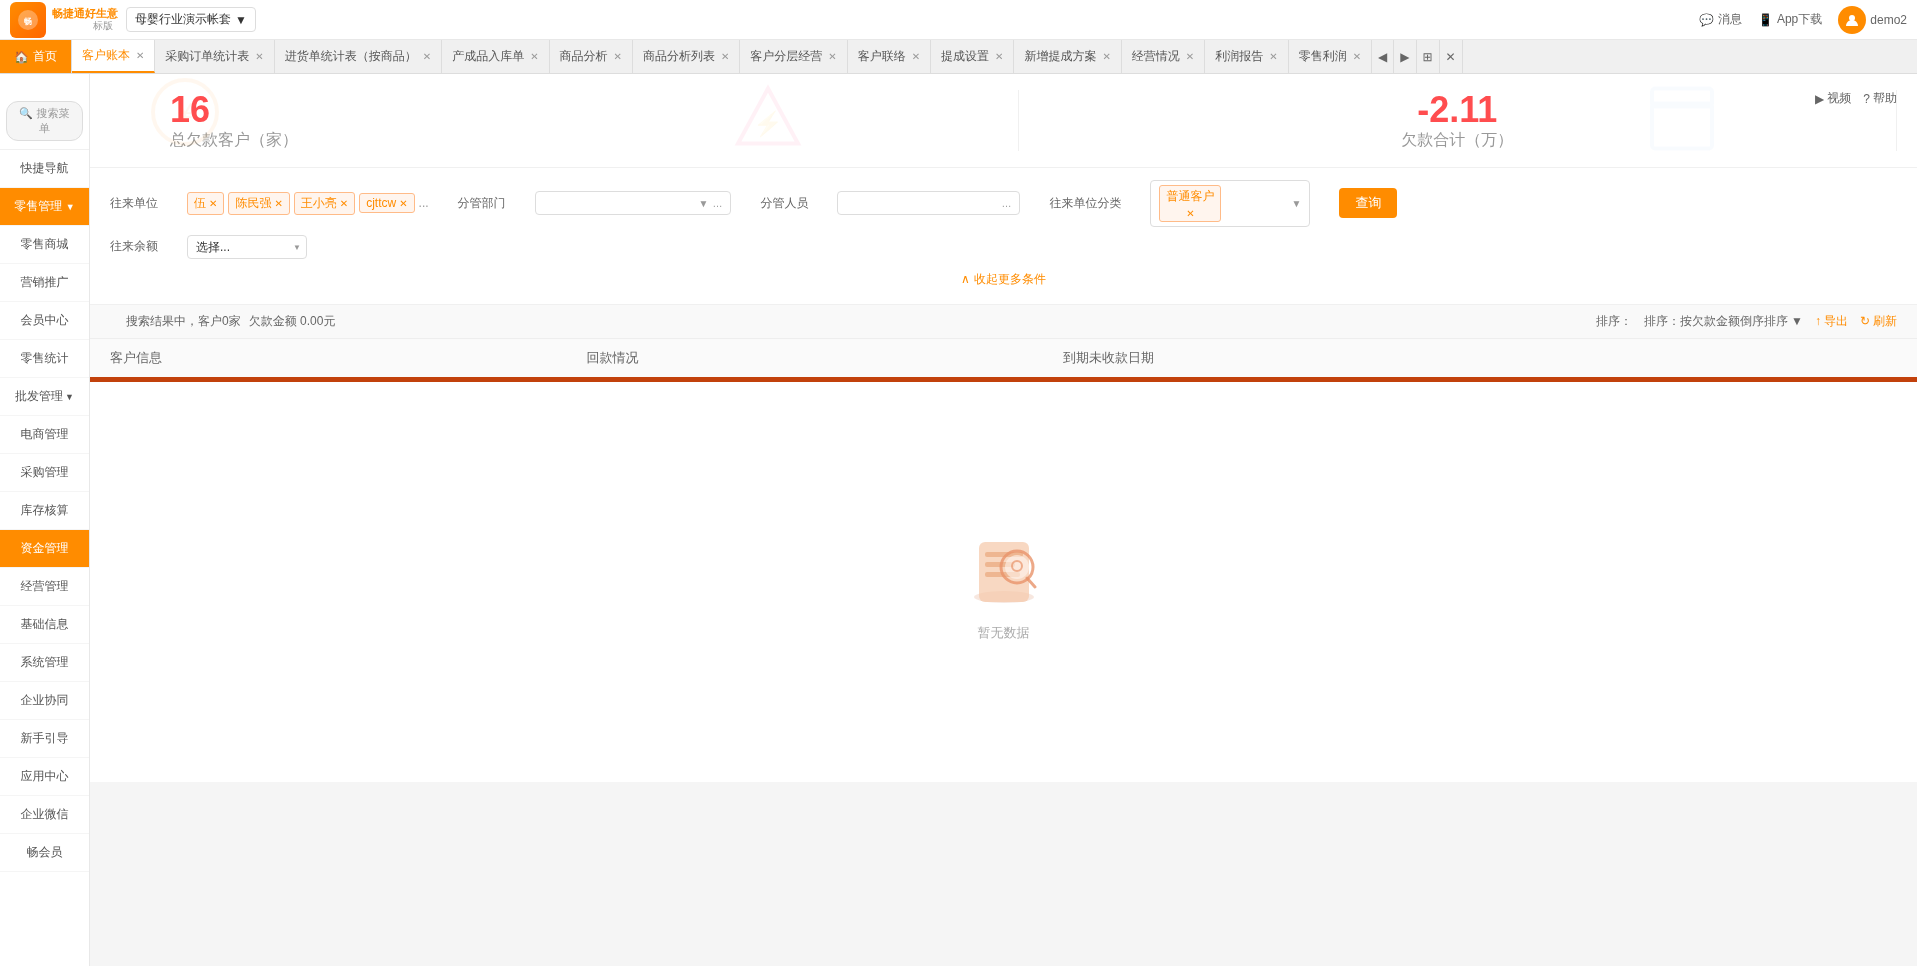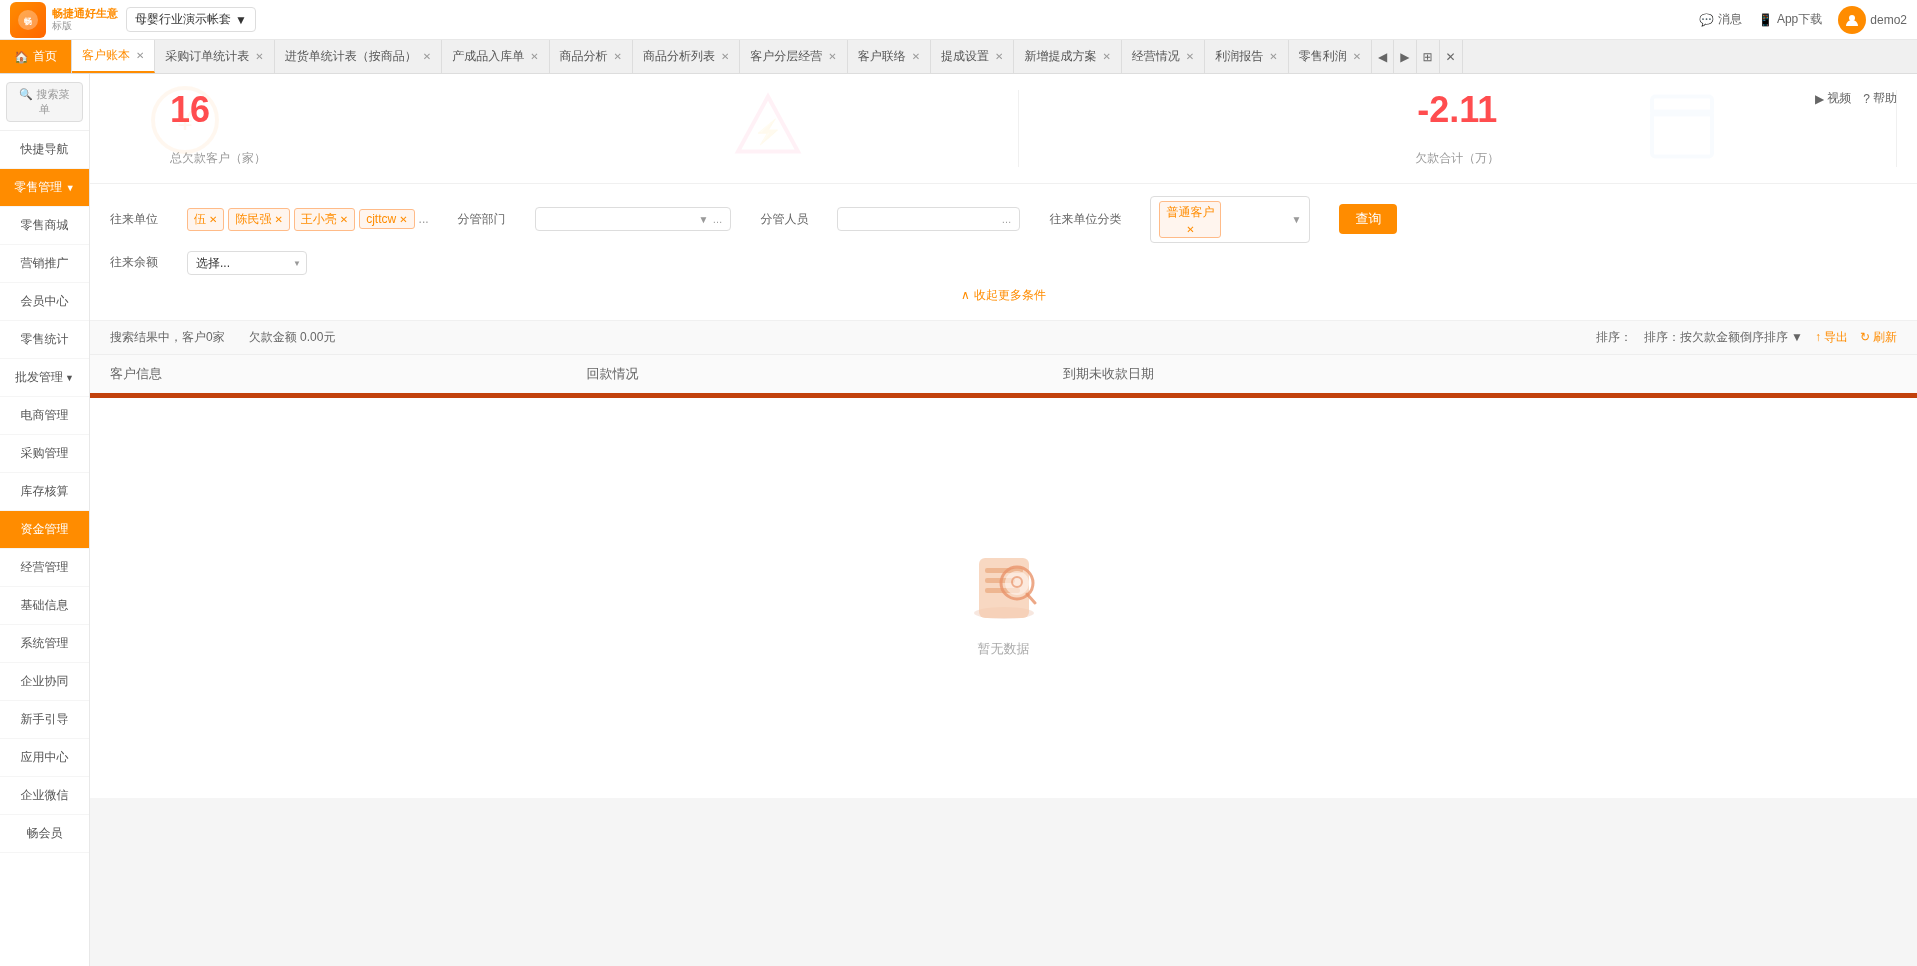--- a/index.html
+++ b/index.html
@@ -69,26 +69,27 @@
       flex-shrink: 0;
     }
     .sidebar-search {
       padding: 8px 6px;
       border-bottom: 1px solid #f0f0f0;
     }
     .sidebar-search-btn {
       width: 100%;
       background: #f5f5f5;
       border: 1px solid #ddd;
-      border-radius: 4px;
+      border-radius: 12px;
       padding: 4px 8px;
       font-size: 11px;
       color: #999;
       cursor: pointer;
       text-align: center;
+      margin-top: 19px;
     }
     .sidebar-nav-item {
       padding: 10px 6px;
       font-size: 12px;
       color: #555;
       cursor: pointer;
       text-align: center;
       border-bottom: 1px solid #f5f5f5;
     }
     .sidebar-nav-item.active { background: #ff8c00; color: white; }
@@ -116,21 +117,21 @@
       display: flex;
       flex-direction: column;
       align-items: flex-start;
       padding: 0 30px;
       border-right: 1px solid #f0f0f0;
     }
     .stat-item:first-child { padding-left: 10px; }
     .stat-item:last-child { border-right: none; }
     .stat-value { font-size: 36px; font-weight: bold; color: #ff4d4f; line-height: 1.1; }
     .stat-value.dark { color: #333; text-decoration: underline; }
-    .stat-label { font-size: 12px; color: #999; margin-top: 20px; }
+    .stat-label { font-size: 16px; color: #999; margin-top: 0; }
     .stats-actions { display: flex; gap: 12px; align-items: center; font-size: 12px; color: #666; position: absolute; right: 20px; top: 16px; }
     .stats-action-link { cursor: pointer; color: #666; display: flex; align-items: center; gap: 3px; }
 
     
     .filter-bar {
       background: #fff;
       padding: 12px 20px;
       border-bottom: 1px solid #f0f0f0;
     }
     .filter-row {
@@ -178,21 +179,21 @@
     .search-result-bar {
       background: #f9f9f9;
       padding: 8px 20px;
       display: flex;
       align-items: center;
       justify-content: space-between;
       border-bottom: 1px solid #eee;
       font-size: 12px;
       color: #666;
     }
-    .search-result-left { display: flex; align-items: center; gap: 24px; }
+    .search-result-left { display: flex; align-items: center; gap: 8px; margin-left: 16px; }
     .search-result-right { display: flex; align-items: flex-end; gap: 12px; }
     .sort-link { color: #666; cursor: pointer; display: flex; align-items: center; gap: 3px; }
     .action-link { color: #ff8c00; cursor: pointer; display: flex; align-items: center; gap: 3px; }
 
     
     .data-table {
       background: #fff;
       margin: 0;
     }
     .table-header {
@@ -250,21 +251,21 @@
   <div class="top-header-left">
     <div class="logo-area">
       <div class="logo-icon">
         <svg width="24" height="24" viewBox="0 0 24 24" fill="none">
           <circle cx="12" cy="12" r="10" fill="rgba(255,255,255,0.3)"></circle>
           <text x="12" y="16" text-anchor="middle" fill="white" font-size="8" font-weight="bold">畅</text>
         </svg>
       </div>
       <div style="display:flex;flex-direction:column;line-height:1.2">
         <span style="font-size:11px;font-weight:bold;color:#ff8c00;">畅捷通好生意</span>
-        <span style="font-size:10px;color:#999;">标版</span>
+        <span style="font-size:10px;color:#999;margin-left:41px;">标版</span>
       </div>
     </div>
     <div class="company-selector">
       <span>母婴行业演示帐套</span>
       <span>▼</span>
     </div>
   </div>
   <div class="top-header-right">
     <div class="header-action">
       <span>💬</span>

